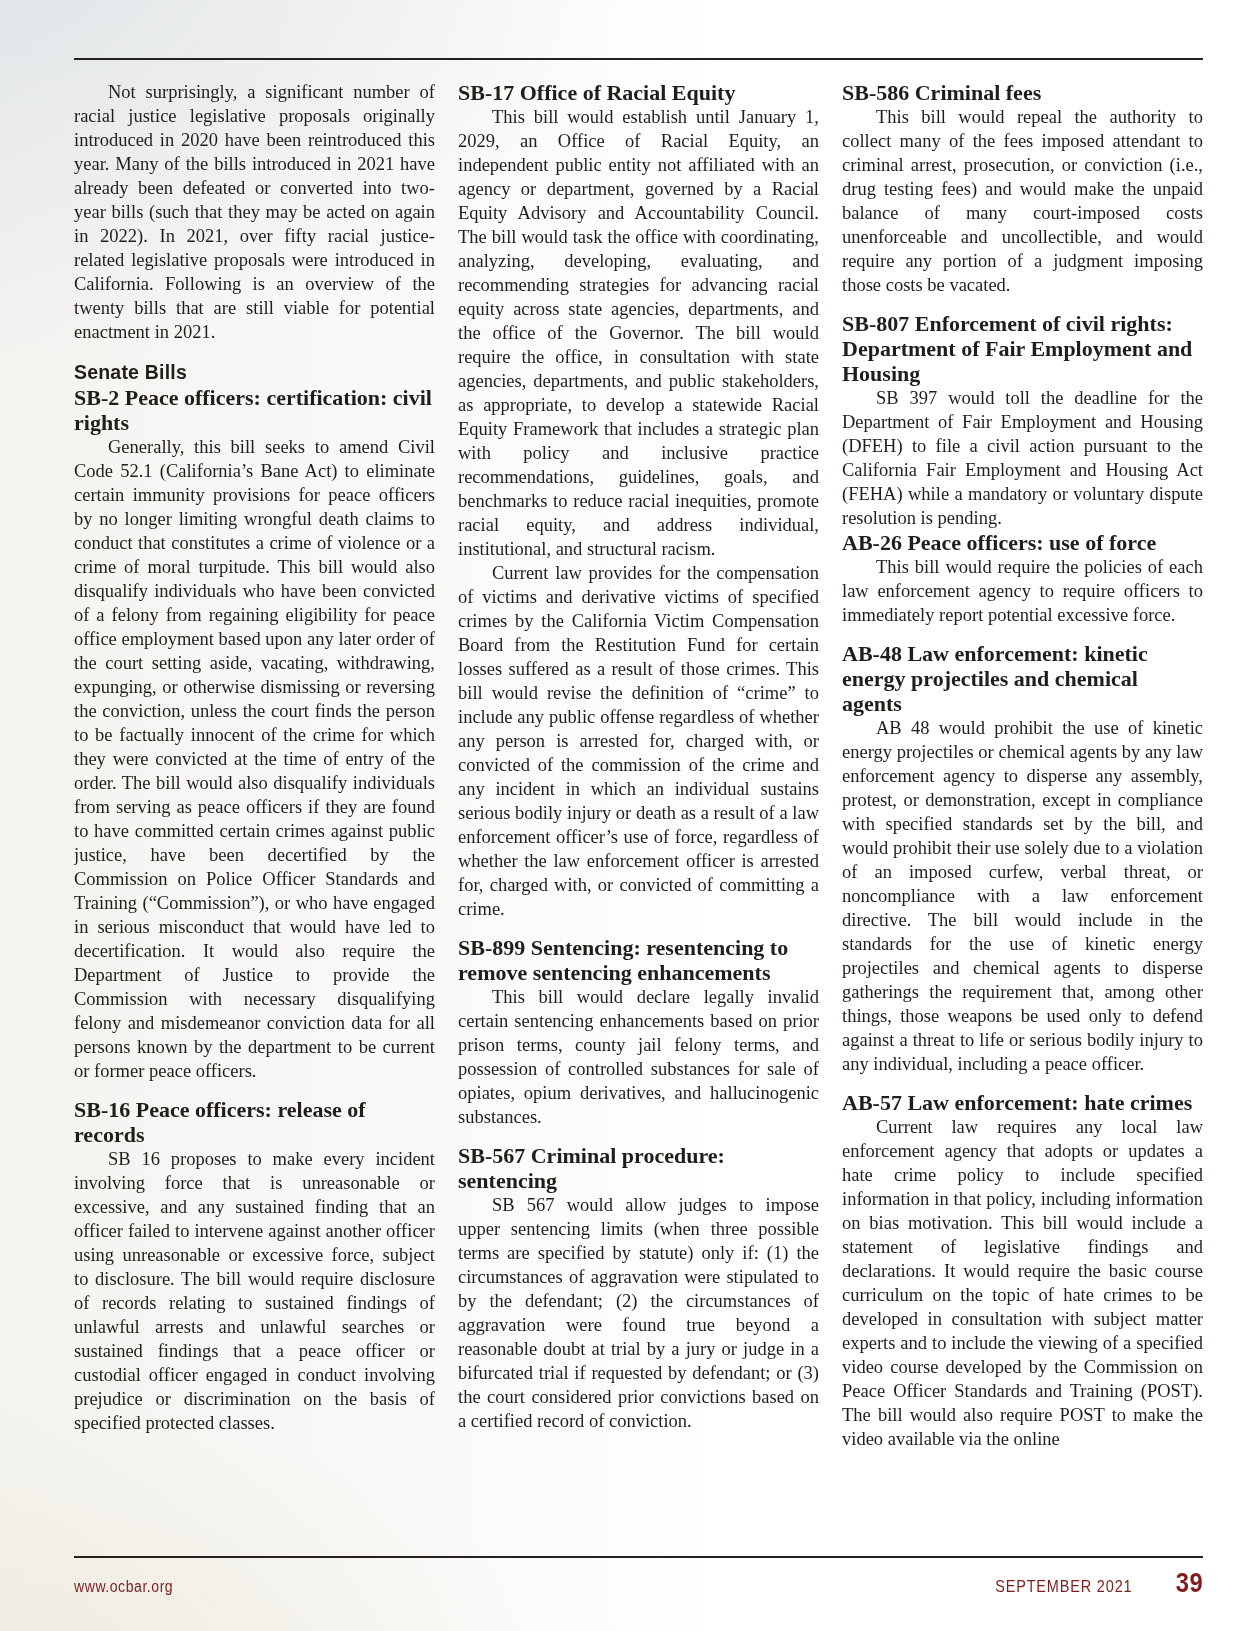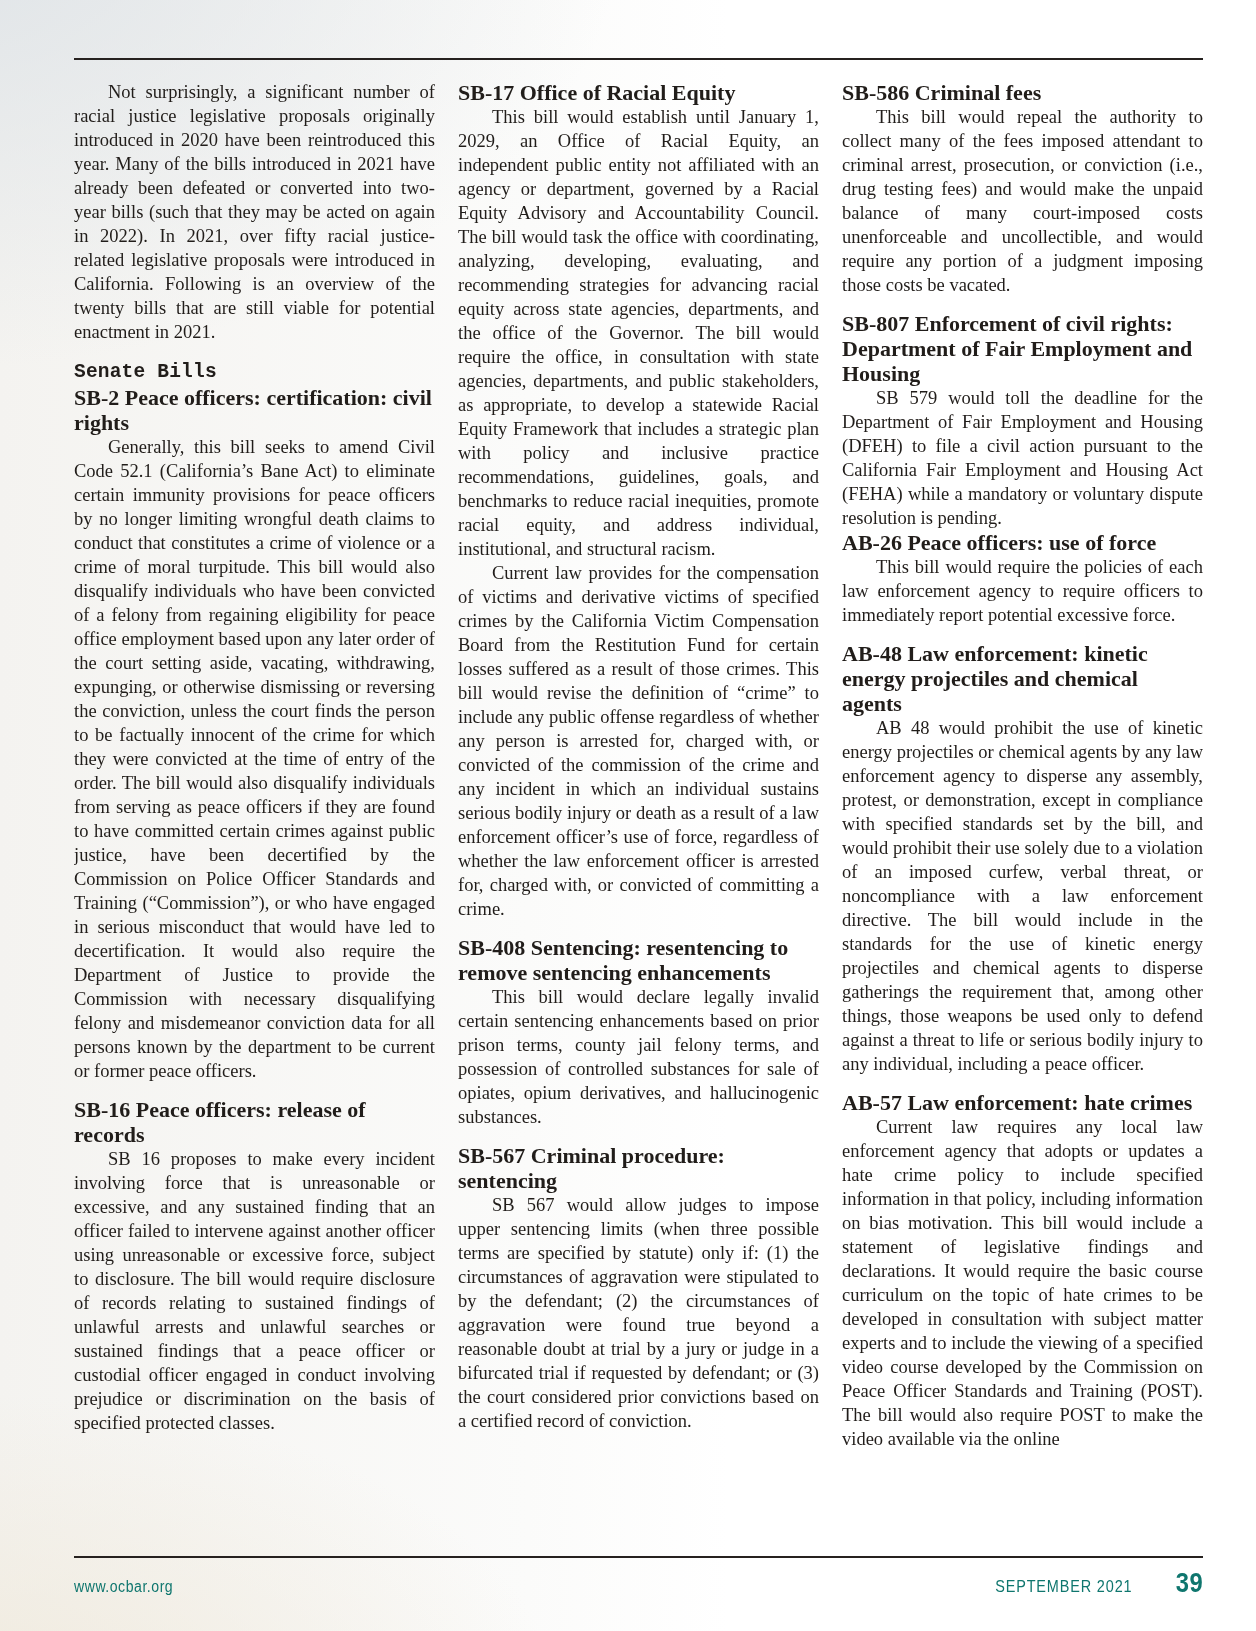--- a/index.html
+++ b/index.html
@@ -25,28 +25,28 @@
   .para{
     font-size:18.5px;line-height:24px;text-align:justify;
     text-indent:34px;margin:0;
   }
   .bill-heading{
     font-size:22px;line-height:25px;font-weight:bold;
     margin:14px 0 0 0;text-align:left;
   }
   .bill-heading.first{margin-top:0;}
   .section-label{
-    font-family:Liberation Mono, monospace;
+    font-family:Liberation Sans, sans-serif;
     font-size:19.5px;line-height:25px;font-weight:bold;
     letter-spacing:0.2px;margin:16px 0 0 0;
   }
   .footer{
     position:absolute;left:74px;top:1568px;width:1129px;
     display:flex;justify-content:space-between;align-items:baseline;
-    font-family:"Liberation Sans",sans-serif;color:#0f766e;
+    font-family:"Liberation Sans",sans-serif;color:#7f1d1d;
   }
   .site{
     font-size:16px;letter-spacing:0.6px;
     display:inline-block;transform:scaleX(0.88);transform-origin:left center;
   }
   .footer-right{display:flex;align-items:baseline;gap:40px;}
   .issue{
     font-size:17px;letter-spacing:1px;
     display:inline-block;transform:scaleX(0.85);transform-origin:right center;
   }
@@ -70,31 +70,31 @@
       <h3 class="bill-heading first">SB-2 Peace officers: certification: civil rights</h3>
       <p class="para">Generally, this bill seeks to amend Civil Code 52.1 (California’s Bane Act) to eliminate certain immunity provisions for peace officers by no longer limiting wrongful death claims to conduct that constitutes a crime of violence or a crime of moral turpitude. This bill would also disqualify individuals who have been convicted of a felony from regaining eligibility for peace office employment based upon any later order of the court setting aside, vacating, withdrawing, expunging, or otherwise dismissing or reversing the conviction, unless the court finds the person to be factually innocent of the crime for which they were convicted at the time of entry of the order. The bill would also disqualify individuals from serving as peace officers if they are found to have committed certain crimes against public justice, have been decertified by the Commission on Police Officer Standards and Training (“Commission”), or who have engaged in serious misconduct that would have led to decertification. It would also require the Department of Justice to provide the Commission with necessary disqualifying felony and misdemeanor conviction data for all persons known by the department to be current or former peace officers.</p>
       <h3 class="bill-heading">SB-16 Peace officers: release of records</h3>
       <p class="para">SB 16 proposes to make every incident involving force that is unreasonable or excessive, and any sustained finding that an officer failed to intervene against another officer using unreasonable or excessive force, subject to disclosure. The bill would require disclosure of records relating to sustained findings of unlawful arrests and unlawful searches or sustained findings that a peace officer or custodial officer engaged in conduct involving prejudice or discrimination on the basis of specified protected classes.</p>
     </div>
 
     <div class="col">
       <h3 class="bill-heading first">SB-17 Office of Racial Equity</h3>
       <p class="para">This bill would establish until January 1, 2029, an Office of Racial Equity, an independent public entity not affiliated with an agency or department, governed by a Racial Equity Advisory and Accountability Council. The bill would task the office with coordinating, analyzing, developing, evaluating, and recommending strategies for advancing racial equity across state agencies, departments, and the office of the Governor. The bill would require the office, in consultation with state agencies, departments, and public stakeholders, as appropriate, to develop a statewide Racial Equity Framework that includes a strategic plan with policy and inclusive practice recommendations, guidelines, goals, and benchmarks to reduce racial inequities, promote racial equity, and address individual, institutional, and structural racism.</p>
       <p class="para">Current law provides for the compensation of victims and derivative victims of specified crimes by the California Victim Compensation Board from the Restitution Fund for certain losses suffered as a result of those crimes. This bill would revise the definition of “crime” to include any public offense regardless of whether any person is arrested for, charged with, or convicted of the commission of the crime and any incident in which an individual sustains serious bodily injury or death as a result of a law enforcement officer’s use of force, regardless of whether the law enforcement officer is arrested for, charged with, or convicted of committing a crime.</p>
-      <h3 class="bill-heading">SB-408 Sentencing: resentencing to remove sentencing enhancements</h3>
+      <h3 class="bill-heading">SB-899 Sentencing: resentencing to remove sentencing enhancements</h3>
       <p class="para">This bill would declare legally invalid certain sentencing enhancements based on prior prison terms, county jail felony terms, and possession of controlled substances for sale of opiates, opium derivatives, and hallucinogenic substances.</p>
       <h3 class="bill-heading">SB-567 Criminal procedure: sentencing</h3>
       <p class="para">SB 567 would allow judges to impose upper sentencing limits (when three possible terms are specified by statute) only if: (1) the circumstances of aggravation were stipulated to by the defendant; (2) the circumstances of aggravation were found true beyond a reasonable doubt at trial by a jury or judge in a bifurcated trial if requested by defendant; or (3) the court considered prior convictions based on a certified record of conviction.</p>
     </div>
 
     <div class="col">
       <h3 class="bill-heading first">SB-586 Criminal fees</h3>
       <p class="para">This bill would repeal the authority to collect many of the fees imposed attendant to criminal arrest, prosecution, or conviction (i.e., drug testing fees) and would make the unpaid balance of many court-imposed costs unenforceable and uncollectible, and would require any portion of a judgment imposing those costs be vacated.</p>
       <h3 class="bill-heading">SB-807 Enforcement of civil rights: Department of Fair Employment and Housing</h3>
-      <p class="para">SB 579 would toll the deadline for the Department of Fair Employment and Housing (DFEH) to file a civil action pursuant to the California Fair Employment and Housing Act (FEHA) while a mandatory or voluntary dispute resolution is pending.</p>
+      <p class="para">SB 397 would toll the deadline for the Department of Fair Employment and Housing (DFEH) to file a civil action pursuant to the California Fair Employment and Housing Act (FEHA) while a mandatory or voluntary dispute resolution is pending.</p>
       <h3 class="bill-heading first">AB-26 Peace officers: use of force</h3>
       <p class="para">This bill would require the policies of each law enforcement agency to require officers to immediately report potential excessive force.</p>
       <h3 class="bill-heading">AB-48 Law enforcement: kinetic energy projectiles and chemical agents</h3>
       <p class="para">AB 48 would prohibit the use of kinetic energy projectiles or chemical agents by any law enforcement agency to disperse any assembly, protest, or demonstration, except in compliance with specified standards set by the bill, and would prohibit their use solely due to a violation of an imposed curfew, verbal threat, or noncompliance with a law enforcement directive. The bill would include in the standards for the use of kinetic energy projectiles and chemical agents to disperse gatherings the requirement that, among other things, those weapons be used only to defend against a threat to life or serious bodily injury to any individual, including a peace officer.</p>
       <h3 class="bill-heading">AB-57 Law enforcement: hate crimes</h3>
       <p class="para">Current law requires any local law enforcement agency that adopts or updates a hate crime policy to include specified information in that policy, including information on bias motivation. This bill would include a statement of legislative findings and declarations. It would require the basic course curriculum on the topic of hate crimes to be developed in consultation with subject matter experts and to include the viewing of a specified video course developed by the Commission on Peace Officer Standards and Training (POST). The bill would also require POST to make the video available via the online</p>
     </div>
 
   </div>
 

